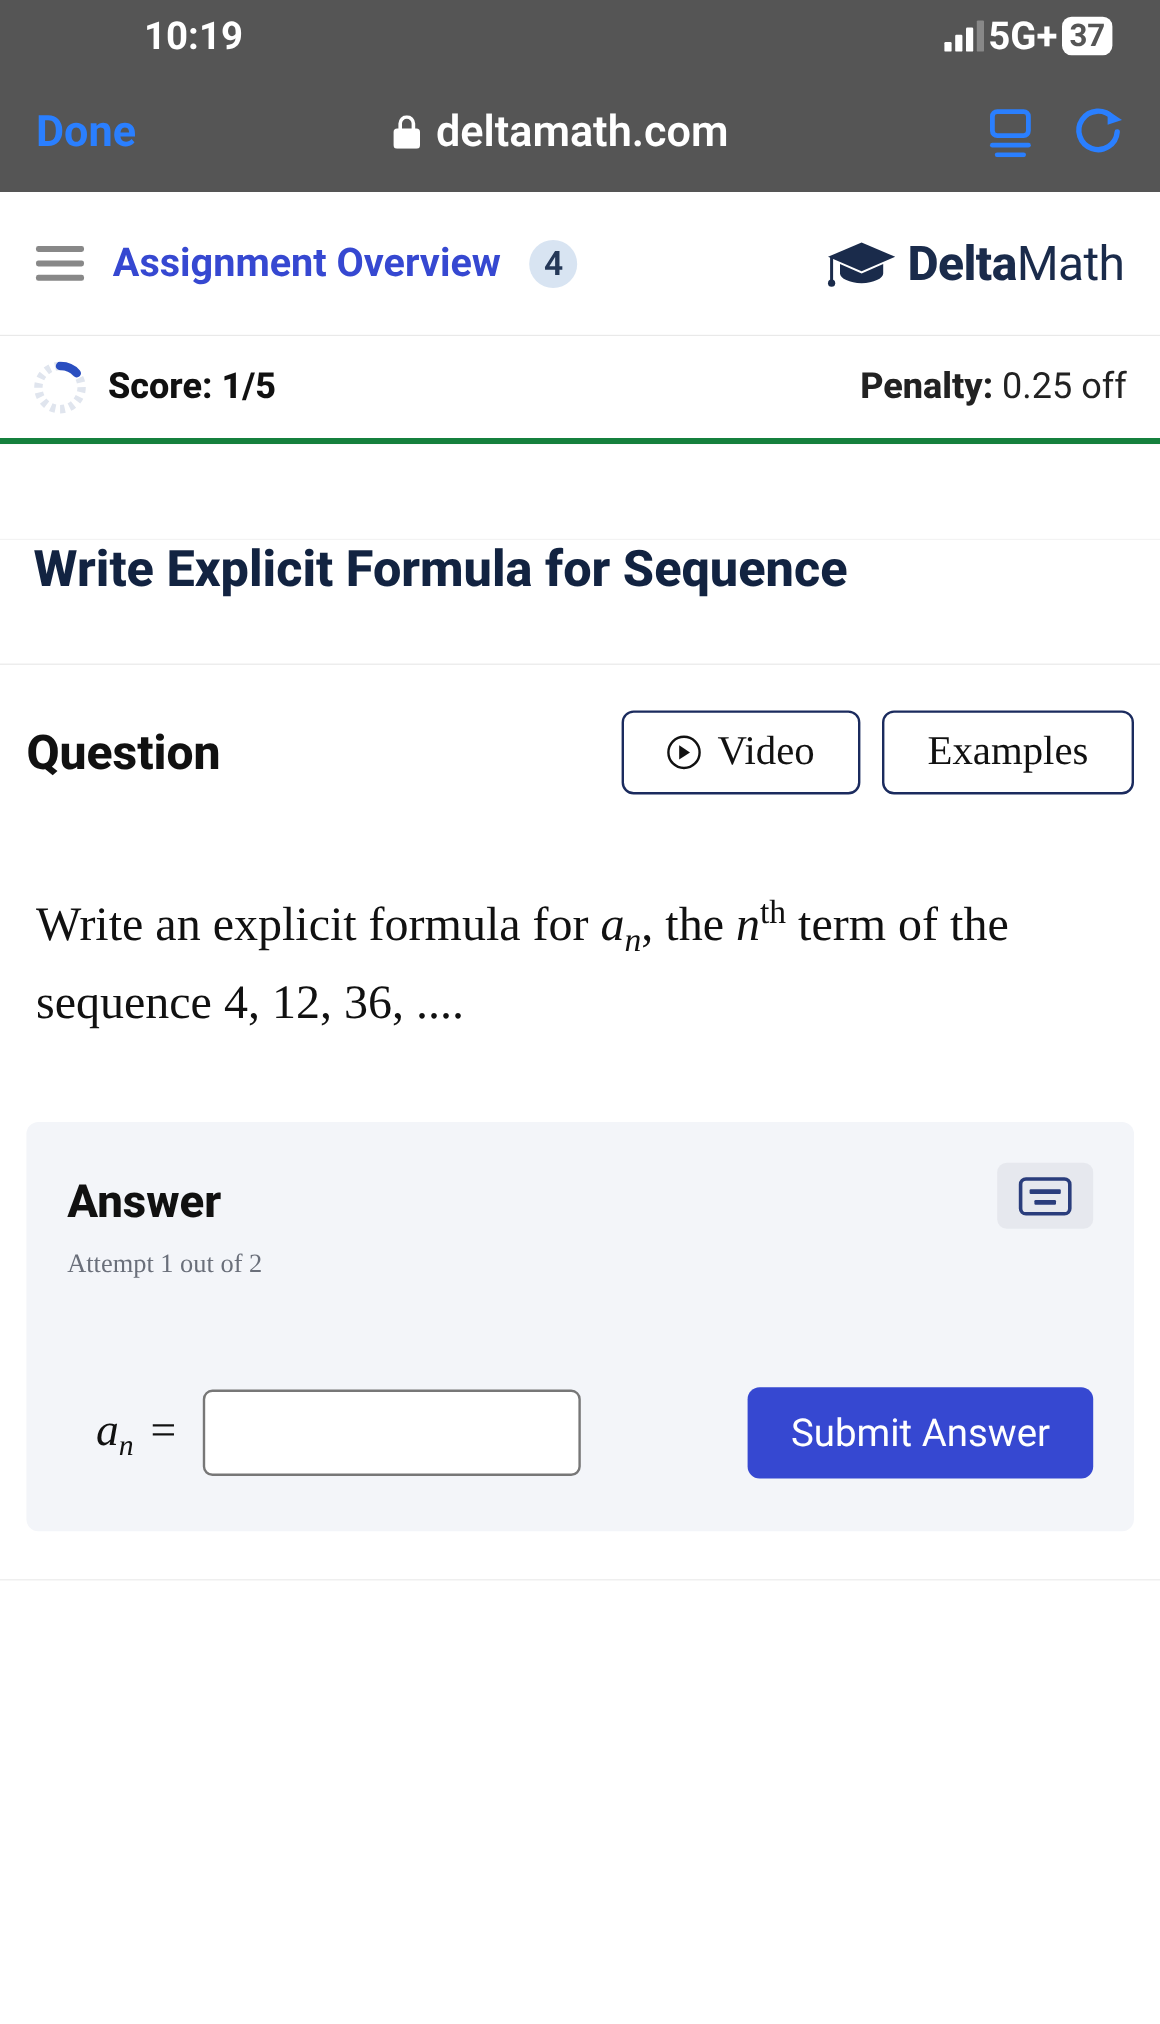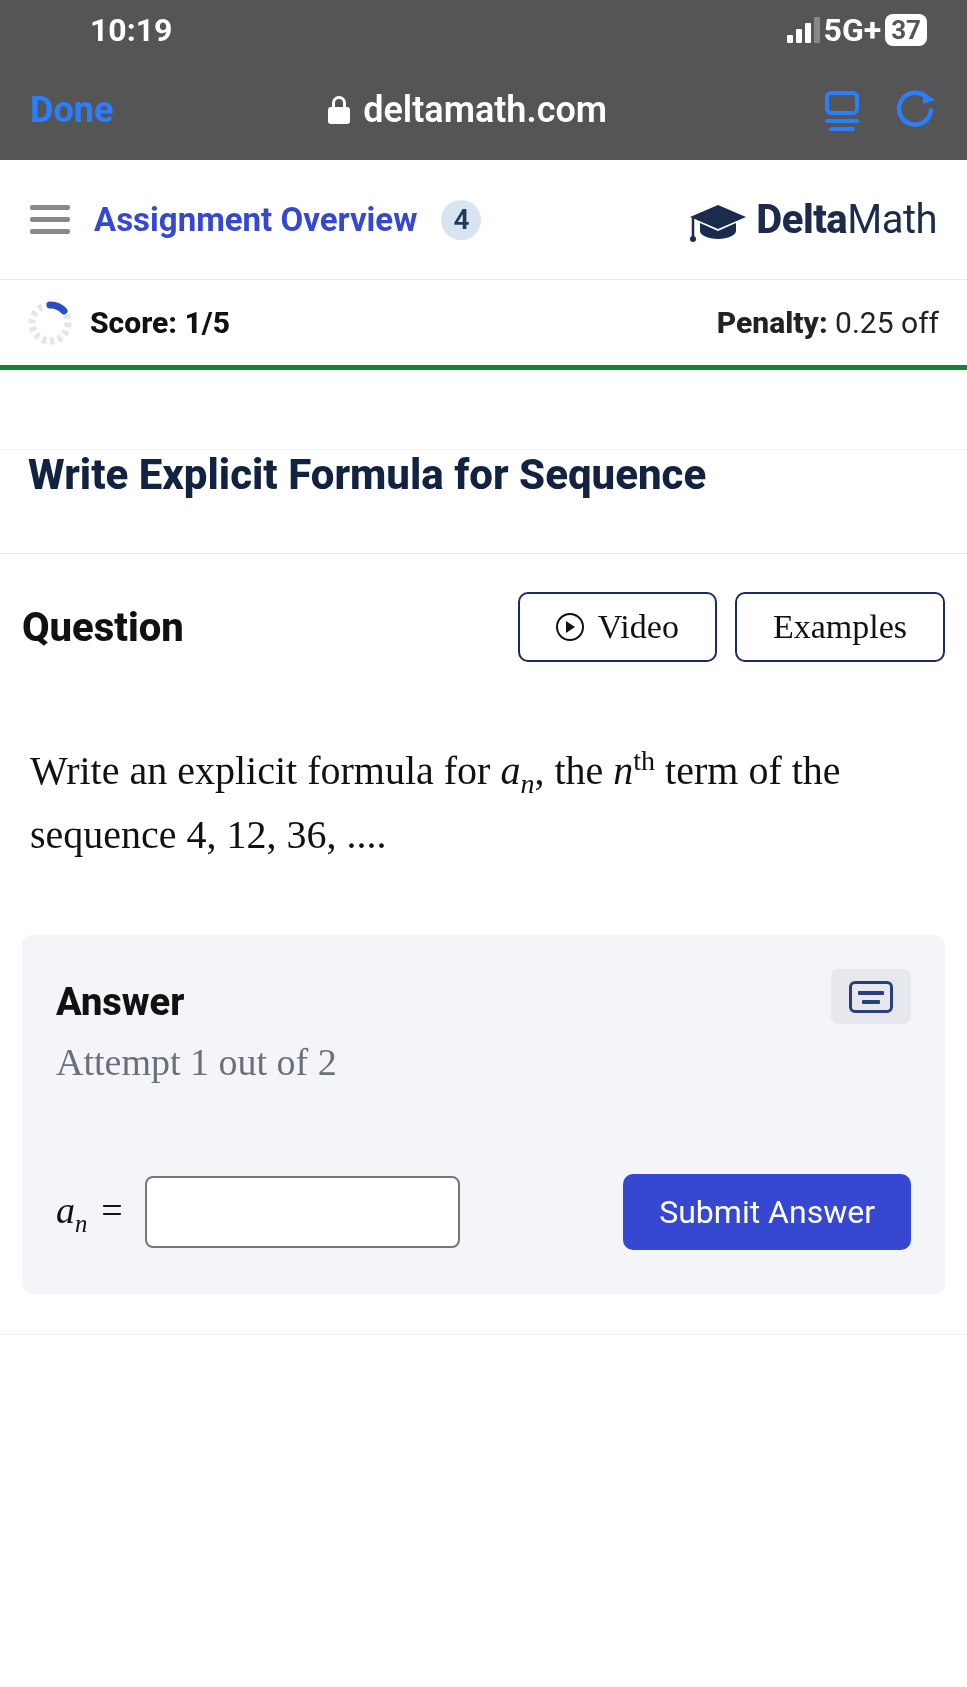--- a/index.html
+++ b/index.html
@@ -11,21 +11,21 @@
     overflow: hidden;
   }
   
   .status-bar {
     background: #555555;
     height: 60px;
     display: flex;
     align-items: center;
     justify-content: space-between;
     color: #fff;
-    padding: 0 40px 0 90px;
+    padding: 0 40px 0 120px;
     font-weight: 700;
     font-size: 32px;
   }
   .status-right { display: flex; align-items: center; gap: 4px; }
   .signal-bars { display: inline-flex; align-items: flex-end; gap: 3px; }
   .signal-bars span { width: 6px; background: #fff; border-radius: 1px; display: inline-block; }
   .signal-bars span:nth-child(1){height:8px;}
   .signal-bars span:nth-child(2){height:14px;}
   .signal-bars span:nth-child(3){height:20px;}
   .signal-bars span:nth-child(4){height:26px; background:#888;}
@@ -57,21 +57,21 @@
     gap: 24px;
   }
   .hamburger { width:40px; display:flex; flex-direction:column; gap:7px; }
   .hamburger span { height:5px; background:#888; border-radius:2px; width:100%; }
   .assign-link { color:#3648d1; font-size:33px; font-weight:700; }
   .count-badge {
     background:#d8e4f2; color:#253858; border-radius:50%;
     width:40px; height:40px; display:flex; align-items:center; justify-content:center;
     font-size:28px; font-weight:600;
   }
-  .brand { margin-left:auto; display:flex; align-items:flex-end; gap:8px; }
+  .brand { margin-left:auto; display:flex; align-items:center; gap:8px; }
   .brand-text { font-size:40px; color:#1a2b4b; font-weight:400; letter-spacing:-0.5px;}
   .brand-text b{font-weight:800;}
   .grad-cap { width:60px; height:40px; }
   
   .score-bar {
     height:90px;
     display:flex;
     align-items:center;
     padding:0 28px;
     border-bottom:5px solid #15803d;
@@ -148,22 +148,22 @@
     border-radius:8px;
     display:flex; align-items:center; justify-content:center;
     cursor:pointer;
   }
   .kbd-icon { width:44px; height:32px; border:3px solid #2a3d7c; border-radius:6px; position:relative;}
   .kbd-icon::before, .kbd-icon::after{
     content:""; position:absolute; background:#2a3d7c; height:4px; border-radius:1px;
   }
   .kbd-icon::before{ top:7px; left:6px; right:6px; }
   .kbd-icon::after{ bottom:6px; left:10px; right:10px; }
-  .attempt-text { color:#6a6f7a; font-size:38px; margin-top:16px; font-family: Georgia, serif;}
-  .answer-row { display:flex; align-items:center; margin-top: 90px; gap: 22px;}
+  .attempt-text { color:#6a6f7a; font-size:22px; margin-top:16px; font-family: Georgia, serif;}
+  .answer-row { display:flex; align-items:center; margin-top: 90px; gap: 22px; margin-left: 24px;}
   .an-eq { font-family: Georgia, serif; font-size:38px; font-style:italic; color:#111;}
   .an-eq .subn { font-size:0.65em; vertical-align:sub; font-style:italic;}
   .an-eq .eq { font-style:normal; margin-left:10px;}
   .answer-input {
     width: 315px; height: 72px;
     border:2px solid #777; border-radius:8px;
     background:#fff;
     font-size:32px; padding:0 14px;
     font-family: Georgia, serif;
   }

